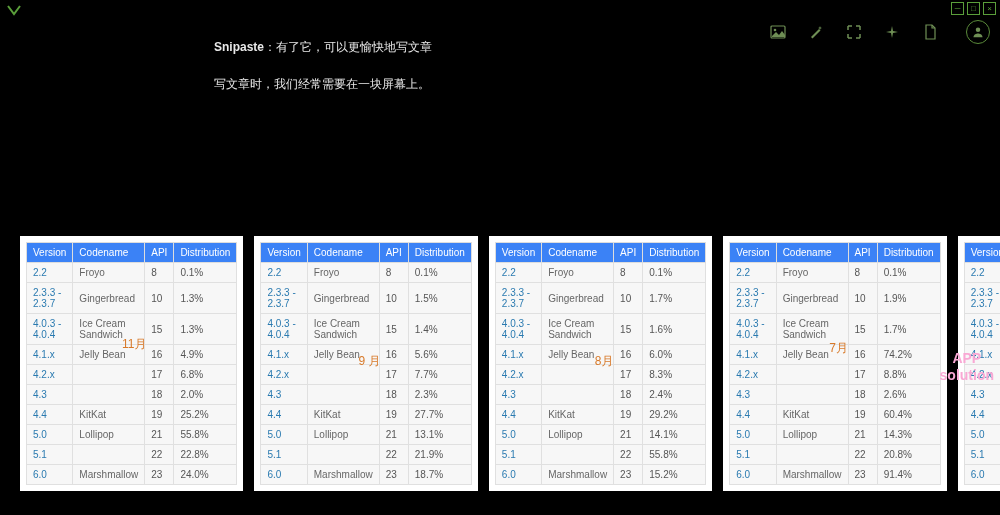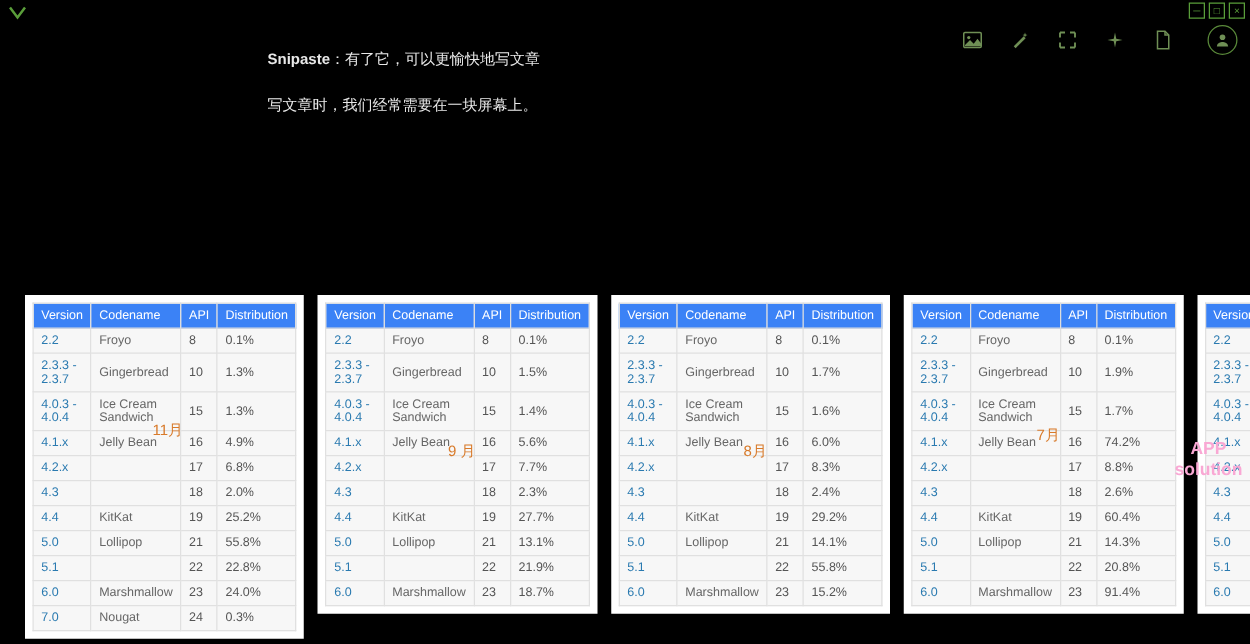--- a/index.html
+++ b/index.html
@@ -163,26 +163,20 @@
             <td class="code"></td>
             <td>22</td>
             <td>22.8%</td>
           </tr>
           <tr>
             <td class="ver">6.0</td>
             <td class="code">Marshmallow</td>
             <td>23</td>
             <td>24.0%</td>
           </tr>
-          <tr>
-            <td class="ver">7.0</td>
-            <td class="code">Nougat</td>
-            <td>24</td>
-            <td>0.3%</td>
-          </tr>
         </tbody>
       </table>
       <div class="month-label" style="left: 102px; top: 100px; text-align: center;">11月</div>
     </div>
     <div class="table-card">
       <table class="android">
         <thead>
           <tr>
             <th>Version</th>
             <th>Codename</th>

